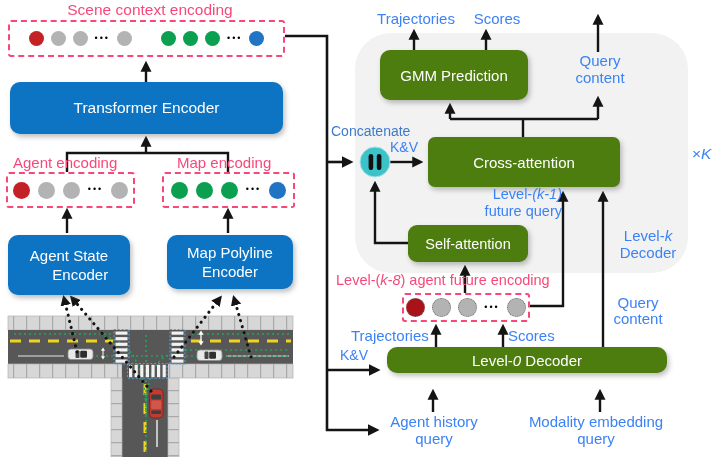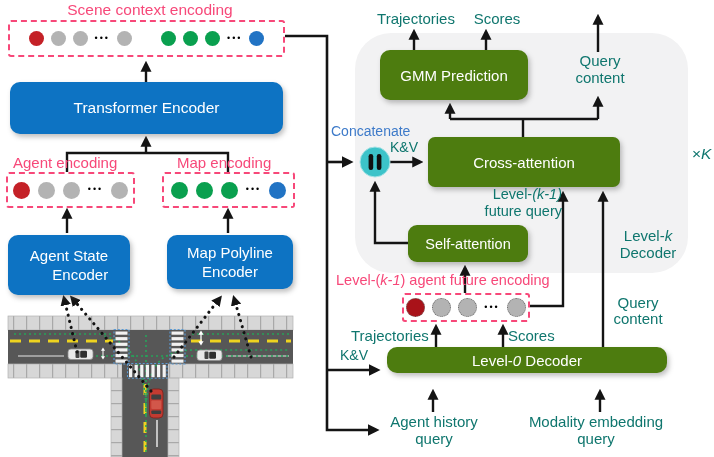--- a/index.html
+++ b/index.html
@@ -1,18 +1,18 @@
 <!DOCTYPE html>
 <html><head>
 <meta charset="utf-8">
 <style>
   html,body{margin:0;padding:0;background:#fff;}
   .canvas{position:relative;width:714px;height:457px;background:#fff;overflow:hidden;
           font-family:"Liberation Sans","DejaVu Sans",sans-serif;color:#111;}
-  .lbl{position:absolute;font-size:15px;line-height:17px;color:#0f766e;white-space:nowrap;}
+  .lbl{position:absolute;font-size:15px;line-height:17px;color:#3b82f6;white-space:nowrap;}
   .ctr{text-align:center;}
   .rgt{text-align:right;}
   .pink{color:#f74879;}
   .it{font-style:italic;}
   .panel{position:absolute;left:355px;top:33px;width:333px;height:240px;border-radius:36px;
          background:#f2f2f3;}
   .box{position:absolute;display:flex;align-items:center;justify-content:center;
        color:#fff;font-size:15px;text-align:center;border-radius:10px;
        box-shadow:2px 3px 5px rgba(90,90,90,.38);}
   .box-blue{background:#0d73c3;}
@@ -275,21 +275,21 @@
   <div class="box box-slate zt" style="left:408px;top:225px;width:120px;height:37px;border-radius:9px;font-size:14.5px;">
     <span>Self-attention</span>
   </div>
 
   <div class="lbl ctr zt" style="left:606px;top:227px;width:84px;">
     <span>Level-</span><span class="it">k</span><br>
     <span>Decoder</span>
   </div>
 
   <div class="lbl pink zt" style="left:336px;top:272px;font-size:14.5px;">
-    <span>Level-(</span><span class="it">k-1</span><span>) agent future encoding</span>
+    <span>Level-(</span><span class="it">k-8</span><span>) agent future encoding</span>
   </div>
 
   <div class="dashed zt" style="left:402px;top:293px;width:128px;height:29px;border-width:2.2px;">
     <div class="tok-row future-row">
         <span class="tok-circle dotted" style="background: rgb(169, 18, 25);"></span>
         <span class="tok-circle dotted" style="background: rgb(179, 179, 179);"></span>
         <span class="tok-circle dotted" style="background: rgb(179, 179, 179);"></span>
         <span class="tok-dots">•••</span>
         <span class="tok-circle dotted" style="background: rgb(179, 179, 179);"></span>
       </div>

